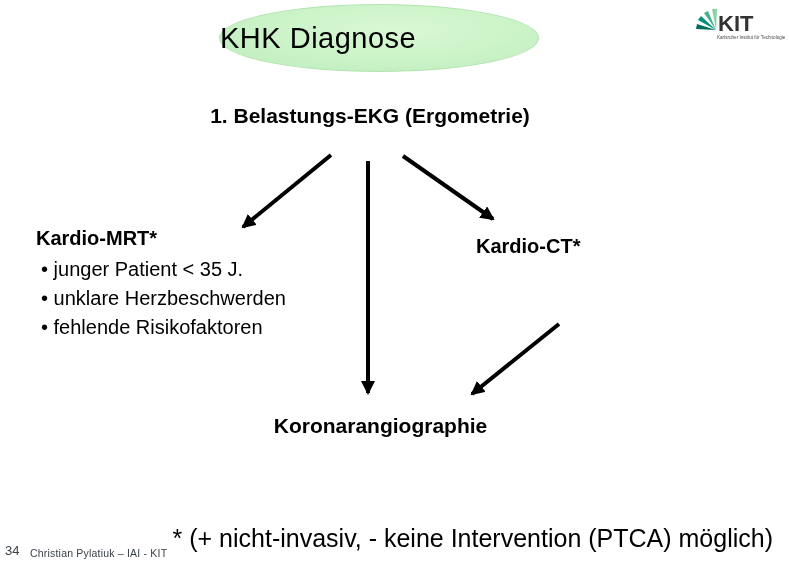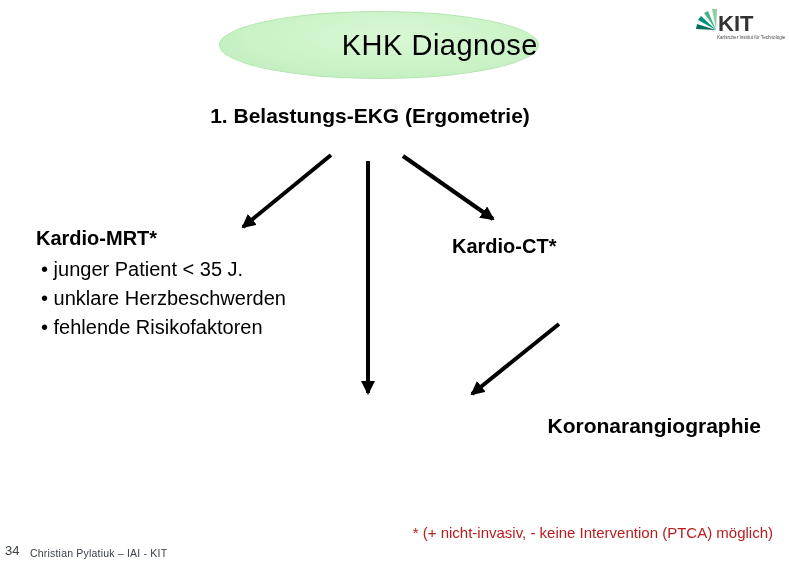--- a/index.html
+++ b/index.html
@@ -8,26 +8,26 @@
     position: relative;
     width: 789px;
     height: 571px;
     background: #ffffff;
     overflow: hidden;
   }
 
   
   .title-ellipse {
     position: absolute;
-    left: 219px; top: 11px;
+    left: 219px; top: 4px;
     width: 318px; height: 66px;
     border-radius: 50%;
     background: radial-gradient(ellipse at 55% 38%, #d9f8d4 0%, #c9f2c6 60%, #b9eabb 100%);
     border: 1px solid #b2e4ae;
-    display: flex; align-items: center; justify-content: flex-end;
+    display: flex; align-items: center; justify-content: flex-start;
   }
   .title-ellipse .title-text {
     font-size: 29px;
     color: #000000;
     letter-spacing: 0.5px;
   }
 
   
   .kit-logo {
     position: absolute;
@@ -63,37 +63,37 @@
     font-weight: bold;
   }
   .block ul { list-style: none; margin: 5px; padding: 0; }
   .block li {
     font-size: 20px;
     line-height: 29px;
     white-space: nowrap;
   }
   .block li::before { content: "\2022\00a0"; }
   .block-mrt { left: 36px; top: 227px; }
-  .block-ct  { left: 452px; top: 235px; }
+  .block-ct  { left: 476px; top: 235px; }
 
   .result {
     position: absolute;
     left: 0; top: 414px;
     width: 761px;
-    text-align: right;
+    text-align: center;
     font-size: 21px;
     font-weight: bold;
     color: #000000;
   }
 
   .footnote {
     position: absolute;
     right: 16px; top: 524px;
-    font-size: 15px;
-    color: #b91c1c;
+    font-size: 25px;
+    color: #000000;
     white-space: nowrap;
   }
 
   
   .page-number {
     position: absolute;
     left: 5px; top: 543px;
     font-size: 13px;
     color: #3a4149;
   }

